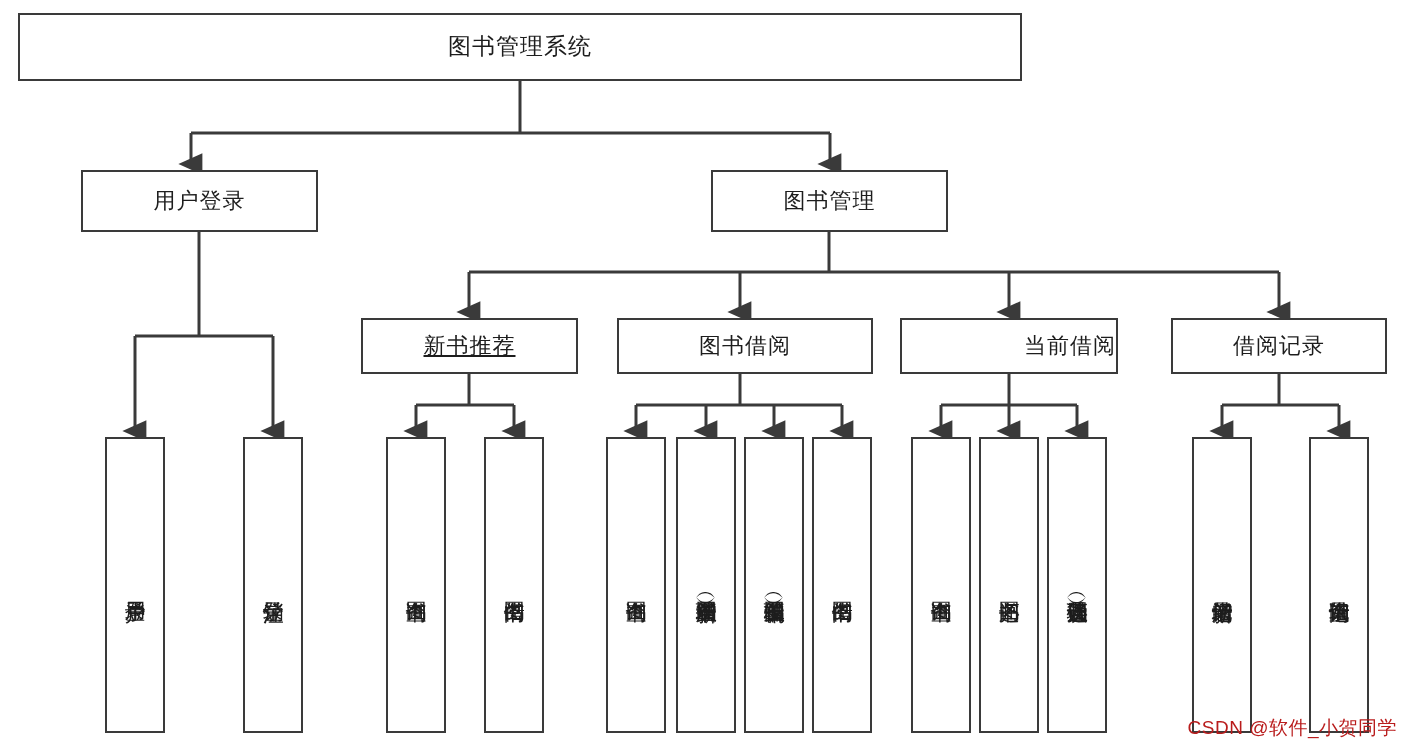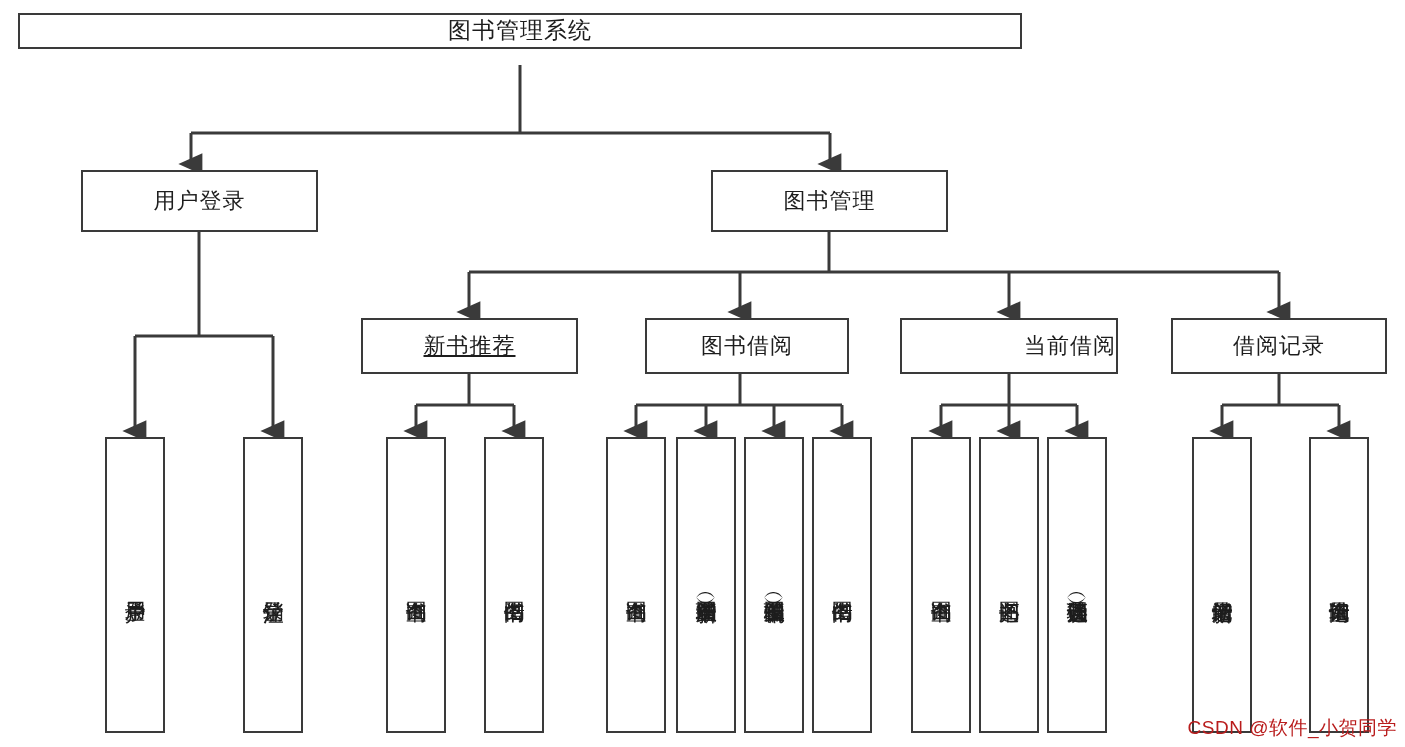--- a/index.html
+++ b/index.html
@@ -121,37 +121,37 @@
       <path d="M1009,405 L1009,431" marker-end="url(#arrowhead)"></path>
       <path d="M1077,405 L1077,431" marker-end="url(#arrowhead)"></path>
 
       <path d="M1279,374 L1279,405"></path>
       <path d="M1222,405 L1339,405"></path>
       <path d="M1222,405 L1222,431" marker-end="url(#arrowhead)"></path>
       <path d="M1339,405 L1339,431" marker-end="url(#arrowhead)"></path>
     </g>
   </svg>
 
-  <div class="node h-node" id="node-root-title" style="left:18px; top:13px; width:1004px; height:36px;">
+  <div class="node h-node" id="node-root-title" style="left:18px; top:13px; width:1004px; height:68px;">
     <span>图书管理系统</span>
   </div>
 
   <div class="node h-node" style="left:81px; top:170px; width:237px; height:62px;">
     <span>用户登录</span>
   </div>
 
   <div class="node h-node" style="left:711px; top:170px; width:237px; height:62px;">
     <span>图书管理</span>
   </div>
 
   <div class="node h-node" style="left:361px; top:318px; width:217px; height:56px;text-decoration:underline;">
     <span>新书推荐</span>
   </div>
 
-  <div class="node h-node" style="left:645px; top:318px; width:204px; height:56px;">
+  <div class="node h-node" style="left:617px; top:318px; width:256px; height:56px;">
     <span>图书借阅</span>
   </div>
 
   <div class="node h-node" style="left:900px; top:318px; width:218px; height:56px;justify-content:flex-end;">
     <span>当前借阅</span>
   </div>
 
   <div class="node h-node" style="left:1171px; top:318px; width:216px; height:56px;">
     <span>借阅记录</span>
   </div>

